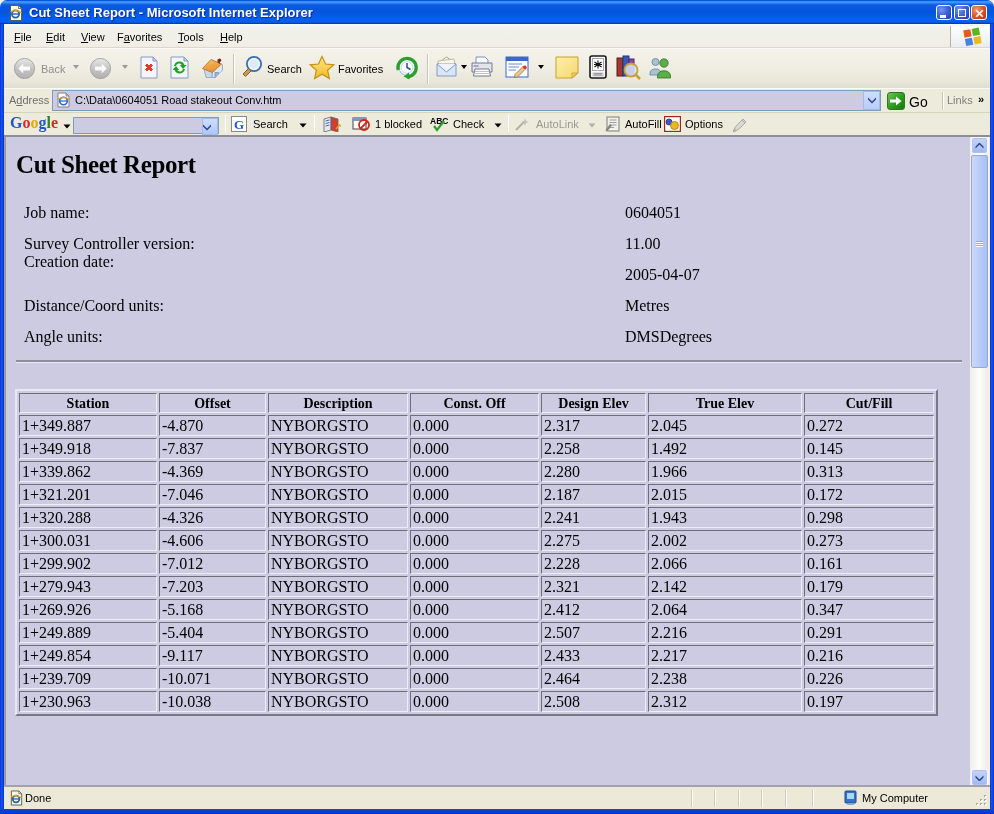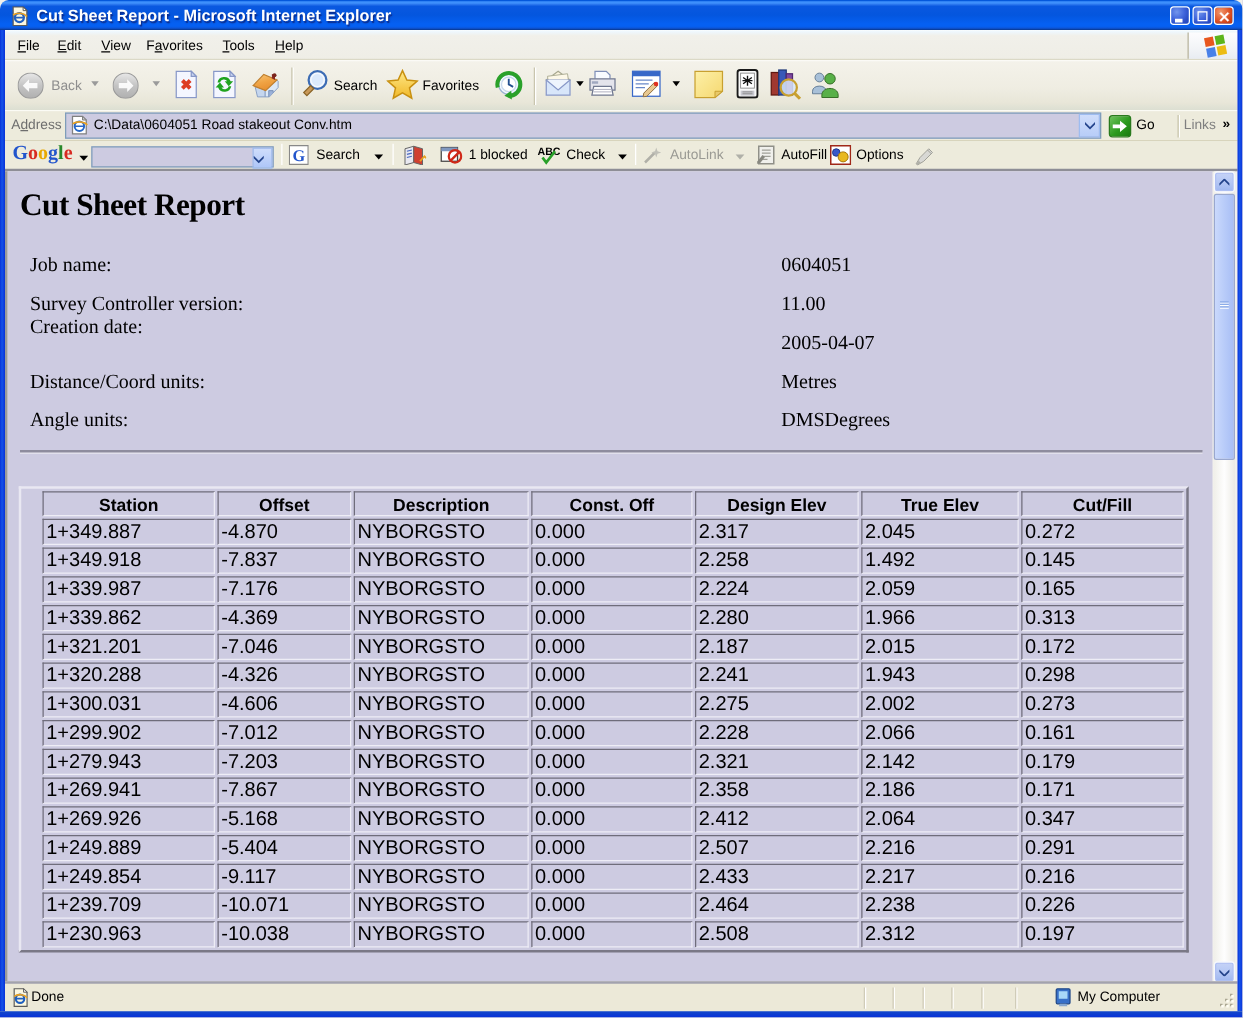--- a/index.html
+++ b/index.html
@@ -41,42 +41,42 @@
 
 #addrbar { position:absolute; left:4px; right:4px; top:89px; height:24px; background:#edebdc; border-bottom:1px solid #d8d4bc; }
 #addrlabel { position:absolute; left:5px; top:5px; font-size:11px; color:#6e6e6e; }
 #addrinput { position:absolute; left:48px; top:1px; width:829px; height:21px; background:#cdcbe1;
   border:1px solid #7f9db9; }
 #addrtext { position:absolute; left:22px; top:3px; font-size:11px; color:#000; white-space:nowrap; }
 #addrdrop { position:absolute; right:0; top:0; width:17px; height:19px;
   background:linear-gradient(180deg,#cfddfb 0%,#b8cdf8 100%); border:1px solid #9ebcf0; }
 #gobtn { position:absolute; left:883px; top:3px; width:18px; height:18px; border-radius:3px;
   background:linear-gradient(135deg,#6fc25e 0%,#2c9a1e 55%,#1a7a10 100%); border:1px solid #2a7a1e; }
-#golabel { position:absolute; left:905px; top:5px; font-size:11px; color:#000; }
+#golabel { position:absolute; left:905px; top:5px; font-size:14px; color:#000; }
 #linkssep { position:absolute; left:938px; top:3px; height:18px; width:2px; border-left:1px solid #c8c4aa; border-right:1px solid #fff; }
 #linkslabel { position:absolute; left:943px; top:5px; font-size:11px; color:#7f7f7f; }
 #linkschev { position:absolute; left:974px; top:4px; font-size:11px; font-weight:bold; color:#000; }
 
 #googlebar { position:absolute; left:4px; right:4px; top:113px; height:24px; background:#edebdc; border-bottom:2px solid #8e8e96; }
 #googlebar .glabel { position:absolute; top:5px; font-size:11px; color:#000; }
 #googlebar .gray { color:#9a9a94; }
 #gsearchbox { position:absolute; left:69px; top:4px; width:146px; height:17px; background:#cdcbe1; border:1px solid #7f9db9; }
 
 #content { position:absolute; left:6px; top:137px; width:964px; height:650px; background:#cdcbe1; overflow:hidden; }
 #cedge-l { position:absolute; left:4px; top:137px; width:2px; height:650px; background:#9a9a9a; }
 #h1 { font-family:"Liberation Serif", serif; font-size:25px; font-weight:bold; color:#000;
   position:absolute; left:10px; top:14px; letter-spacing:-0.4px; }
 .lbl, .val { position:absolute; font-family:"Liberation Serif", serif; font-size:16px; color:#000; white-space:nowrap; }
 .lbl { left:18px; }
 .val { left:619px; }
 #hr { position:absolute; left:10px; top:223px; width:946px; height:2px; background:#8e8c9e; box-shadow:0 1px 0 #e8e7f0; }
 
 #dtable { position:absolute; left:9px; top:252px; border-collapse:separate; border-spacing:2px;
   border:2px solid; border-color:#e9e8f2 #7a7886 #7a7886 #e9e8f2;
-  font-family:Liberation Sans, sans-serif; font-size:15px; table-layout:fixed;padding-left:15px; }
+  font-family:Liberation Serif, serif; font-size:15px; table-layout:fixed; }
 #dtable th, #dtable td { border:1px solid; border-color:#6f6d7b #eeedf6 #eeedf6 #6f6d7b; padding:0 2px; overflow:hidden; vertical-align:middle; }
 #dtable th { font-size:14px; font-weight:bold; text-align:center; height:20px; padding-top:2px; }
 #dtable td { text-align:left; height:21px; font-size:16px; }
 
 #vscroll { position:absolute; right:6px; top:137px; width:17px; height:649px; background:linear-gradient(90deg,#f0efe9 0%,#fefefe 50%,#ecebe5 100%); }
 .sbtn { position:absolute; left:0; width:17px; height:17px; border-radius:3px;
   background:linear-gradient(180deg,#c6d3f7 0%,#b6c8f5 50%,#9fb7f0 100%);
   border:1px solid #f6f8fd; box-shadow:inset 0 0 0 1px #aebff2; }
 #sb-up { top:0; }
 #sb-down { bottom:0; }
@@ -394,22 +394,22 @@
     <span class="lbl" style="top:191px">Angle units:</span>
       <span class="val" style="top:191px">DMSDegrees</span>
     <div id="hr"></div>
     <table id="dtable">
       <tbody>
           <tr>
             <th style="width:138px">Station</th>
             <th style="width:107px">Offset</th>
             <th style="width:140px">Description</th>
             <th style="width:129px">Const. Off</th>
-            <th style="width:131px">Design Elev</th>
-            <th style="width:126px">True Elev</th>
+            <th style="width:105px">Design Elev</th>
+            <th style="width:154px">True Elev</th>
             <th style="width:130px">Cut/Fill</th>
           </tr>
       <tr>
             <td>1+349.887</td>
             <td>-4.870</td>
             <td>NYBORGSTO</td>
             <td>0.000</td>
             <td>2.317</td>
             <td>2.045</td>
             <td>0.272</td>
@@ -417,29 +417,20 @@
       <tr>
             <td>1+349.918</td>
             <td>-7.837</td>
             <td>NYBORGSTO</td>
             <td>0.000</td>
             <td>2.258</td>
             <td>1.492</td>
             <td>0.145</td>
           </tr>
       <tr>
-            <td>1+339.987</td>
-            <td>-7.176</td>
-            <td>NYBORGSTO</td>
-            <td>0.000</td>
-            <td>2.224</td>
-            <td>2.059</td>
-            <td>0.165</td>
-          </tr>
-      <tr>
             <td>1+339.862</td>
             <td>-4.369</td>
             <td>NYBORGSTO</td>
             <td>0.000</td>
             <td>2.280</td>
             <td>1.966</td>
             <td>0.313</td>
           </tr>
       <tr>
             <td>1+321.201</td>
@@ -478,29 +469,20 @@
             <td>0.161</td>
           </tr>
       <tr>
             <td>1+279.943</td>
             <td>-7.203</td>
             <td>NYBORGSTO</td>
             <td>0.000</td>
             <td>2.321</td>
             <td>2.142</td>
             <td>0.179</td>
-          </tr>
-      <tr>
-            <td>1+269.941</td>
-            <td>-7.867</td>
-            <td>NYBORGSTO</td>
-            <td>0.000</td>
-            <td>2.358</td>
-            <td>2.186</td>
-            <td>0.171</td>
           </tr>
       <tr>
             <td>1+269.926</td>
             <td>-5.168</td>
             <td>NYBORGSTO</td>
             <td>0.000</td>
             <td>2.412</td>
             <td>2.064</td>
             <td>0.347</td>
           </tr>

